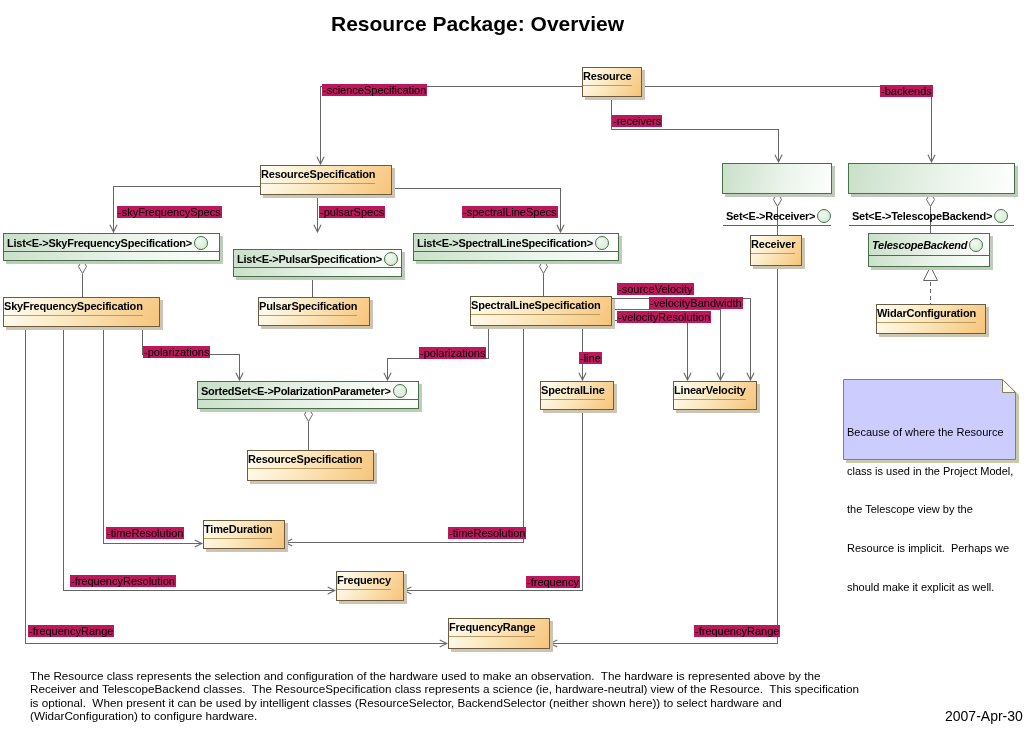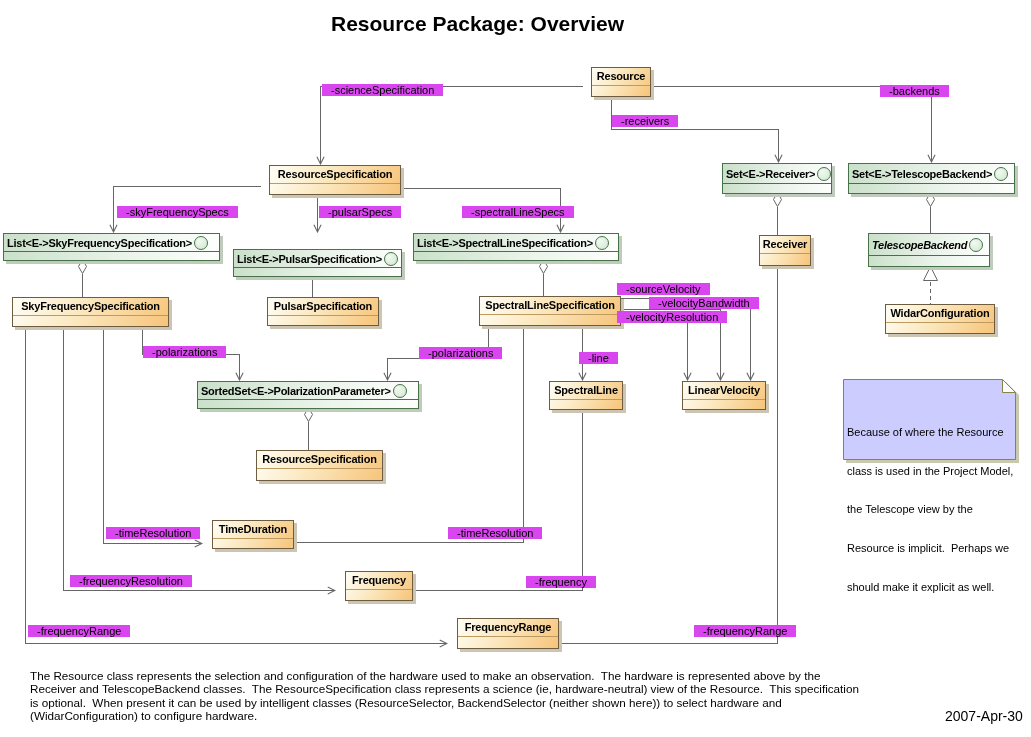--- a/index.html
+++ b/index.html
@@ -3,47 +3,47 @@
 <meta charset="utf-8">
 <style>
   html,body{margin:0;padding:0;background:#fff;}
   #diagram{position:relative;width:1031px;height:737px;background:#fff;
     font-family:"Liberation Sans",sans-serif;overflow:hidden;}
   #title{position:absolute;left:-38px;top:12px;width:1031px;text-align:center;
     font-size:21px;font-weight:bold;color:#000;}
   
   #wires{position:absolute;left:0;top:0;z-index:1;}
   
-  .cls{position:absolute;z-index:2;display:flex;flex-direction:column;
+  .cls{position:absolute;z-index:2;display:flex;flex-direction:row;
     border:1px solid var(--class_border);
     background:linear-gradient(120deg,#fffef6 0%,#fbe7bd 45%,var(--class_fill) 100%);
-    box-shadow:3px 3px 0 0 #cdc5b4;margin-left:9px;}
+    box-shadow:3px 3px 0 0 #cdc5b4;}
   .cls .name{flex:none;height:17px;line-height:17px;text-align:center;
     font-size:11px;font-weight:bold;letter-spacing:-0.2px;white-space:nowrap;
     border-bottom:1px solid #bd9a60;color:#000;}
   .cls .attrs{flex:1;}
   
   .col{position:absolute;z-index:2;display:flex;flex-direction:column;
     border:1px solid var(--collection_border);
     background:linear-gradient(100deg,var(--collection_fill) 0%,#eaf3ea 55%,#fdfffd 100%);
     box-shadow:3px 3px 0 0 #c0cbbe;}
   .col .name{flex:none;height:17px;display:flex;align-items:center;
     padding:0 2px 0 3px;border-bottom:1px solid var(--collection_border);}
-  .col.tall .name{height:19px;}
+  .col.tall .name{height:19px;margin-top:42px;}
   .col.taller .name{height:21px;}
   .col .txt{font-size:11px;font-weight:bold;letter-spacing:-0.25px;
     white-space:nowrap;color:#000;}
   .col .txt.it{font-style:italic;}
   .col .ball{flex:none;width:12px;height:12px;margin-left:2px;border-radius:50%;
     border:1px solid var(--collection_border);
     background:radial-gradient(circle at 35% 35%,#f2f9f2,#cfe6cf);}
   .col .attrs{flex:1;}
   
   .elabel{position:absolute;z-index:3;font-size:11px;color:#000;
-    background:#d946ef;white-space:pre;padding:0 9px;line-height:12px;}
+    background:#be185d;white-space:pre;padding:0 1px;line-height:12px;}
   
   #note{position:absolute;left:843px;top:379px;width:178px;height:86px;z-index:2;}
   #note svg{position:absolute;left:0;top:0;}
   #note .ntext{position:absolute;left:4px;top:21px;z-index:1;font-size:11px;
     line-height:12.9px;color:#000;white-space:pre;}
   
   #footer{position:absolute;left:30px;top:669px;z-index:3;}
   #footer .fline{font-size:11.7px;line-height:13.4px;color:#000;white-space:pre;}
   #date{position:absolute;left:945px;top:708px;z-index:3;font-size:14px;color:#000;}
 </style>

